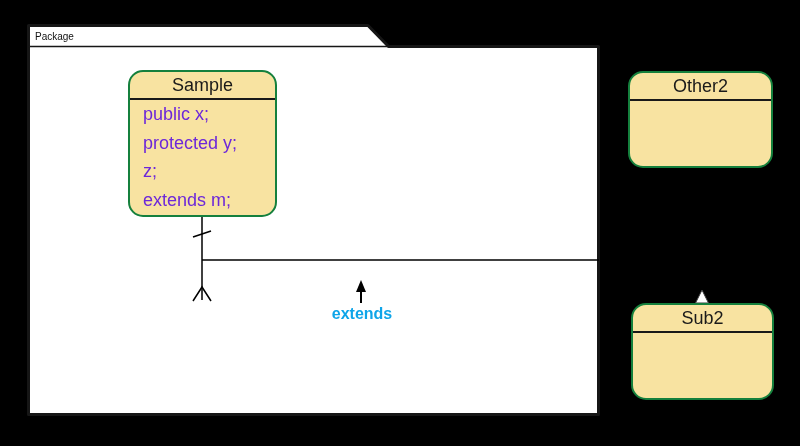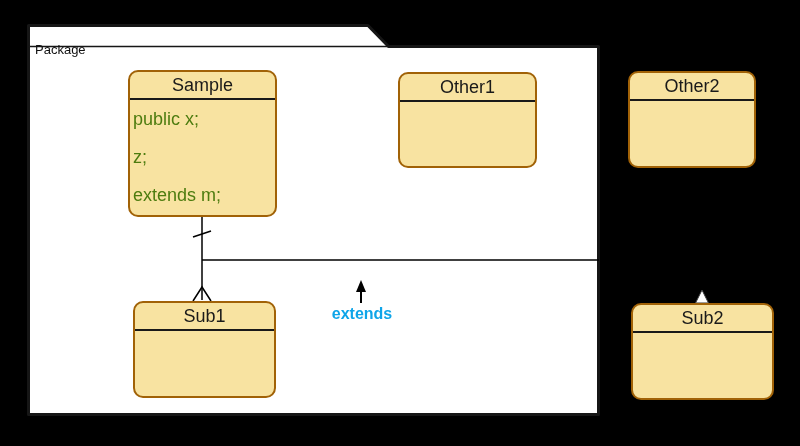--- a/index.html
+++ b/index.html
@@ -2,39 +2,39 @@
 <html><head>
 <meta charset="utf-8">
 <style>
   html,body{margin:0;padding:0;background:#000;}
   #canvas{
     position:relative;width:800px;height:446px;background:#000;overflow:hidden;
     font-family:"Liberation Sans", sans-serif;color:#161616;
   }
   #connector-layer{position:absolute;left:0;top:0;width:800px;height:446px;}
   .pkg-label{
-    position:absolute;left:35px;top:42px;font-size:13px;line-height:15px;color:#111;
+    position:absolute;left:35px;top:29px;font-size:10px;line-height:15px;color:#111;
   }
   .cls{
     position:absolute;box-sizing:border-box;background:#F8E3A1;
-    border:2px solid #a16207;border-radius:10px;
+    border:2px solid #15803d;border-radius:15px;
     display:flex;flex-direction:column;
   }
   .cls-hdr{
     flex:0 0 26px;line-height:26px;border-bottom:2px solid #191919;
     text-align:center;font-size:18px;color:#1a1a1a;
   }
   .cls-body{flex:1;display:flex;flex-direction:column;}
   .attr{
-    flex:1;display:flex;align-items:center;padding-left:3px;
-    font-size:18px;color:#4d7c0f;
+    flex:1;display:flex;align-items:center;padding-left:13px;
+    font-size:18px;color:#6d28d9;
   }
   #cls-sample{left:128px;top:70px;width:149px;height:147px;}
   #cls-other1{left:398px;top:72px;width:139px;height:96px;}
-  #cls-other2{left:628px;top:71px;width:128px;height:97px;}
+  #cls-other2{left:628px;top:71px;width:145px;height:97px;}
   #cls-sub1{left:133px;top:301px;width:143px;height:97px;}
   #cls-sub2{left:631px;top:303px;width:143px;height:97px;gap:40px;}
   .extends-label{
     position:absolute;left:331px;top:305px;width:62px;text-align:center;
     font-size:16px;font-weight:bold;color:#0ea5e9;
   }
 </style>
 </head>
 <body>
 
@@ -59,39 +59,32 @@
     <line x1="361" y1="303" x2="361" y2="290" stroke="#000" stroke-width="2"></line>
     <path d="M 361 280 L 356 292 L 366 292 Z" fill="#000"></path>
   </svg>
 
   <div class="pkg-label">Package</div>
 
   <div class="cls" id="cls-sample">
     <div class="cls-hdr">Sample</div>
     <div class="cls-body">
       <div class="attr">public x;</div>
+      <div class="attr">protected y;</div>
       <div class="attr">z;</div>
       <div class="attr">extends m;</div>
     </div>
   </div>
 
-  <div class="cls" id="cls-other1">
-    <div class="cls-hdr">Other1</div>
-    <div class="cls-body"></div>
-  </div>
 
   <div class="cls" id="cls-other2">
     <div class="cls-hdr">Other2</div>
     <div class="cls-body"></div>
   </div>
 
-  <div class="cls" id="cls-sub1">
-    <div class="cls-hdr">Sub1</div>
-    <div class="cls-body"></div>
-  </div>
 
   <div class="cls" id="cls-sub2">
     <div class="cls-hdr">Sub2</div>
     <div class="cls-body"></div>
   </div>
 
   <div class="extends-label">extends</div>
 
 </div>
 

